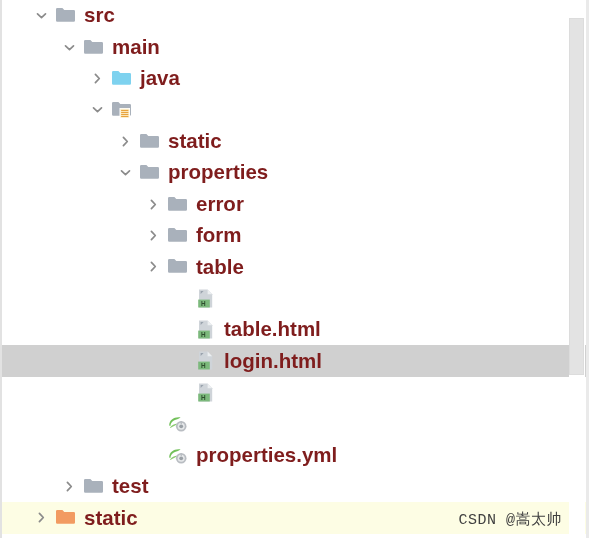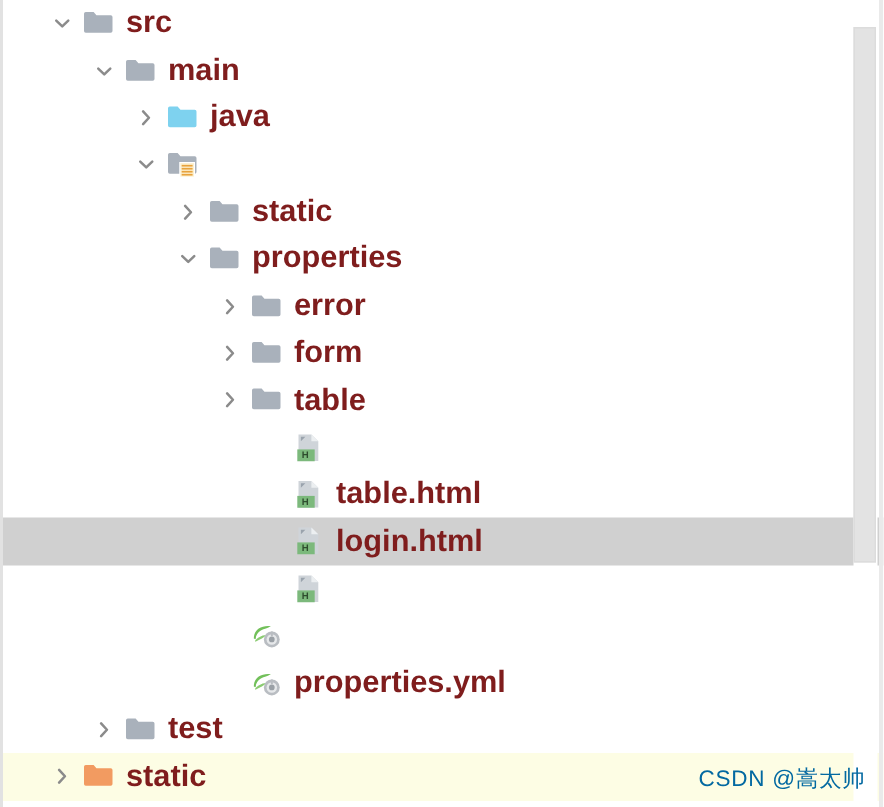--- a/index.html
+++ b/index.html
@@ -87,25 +87,25 @@
     position: absolute;
     top: 0;
     right: 0;
     width: 3px;
     height: 538px;
     background: #eaeaea;
   }
 
   #watermark {
     position: absolute;
-    right: 12px;
+    right: 27px;
     bottom: 9px;
     font-size: 15px;
-    color: #0369a1;
-    font-family: Liberation Sans, sans-serif;
+    color: #404040;
+    font-family: Liberation Mono, monospace;
     letter-spacing: 0.5px;
   }
 </style>
 </head>
 <body>
 
 <div id="app">
 
   <div id="tree">
       <div class="row" style="padding-left: 31px;">

